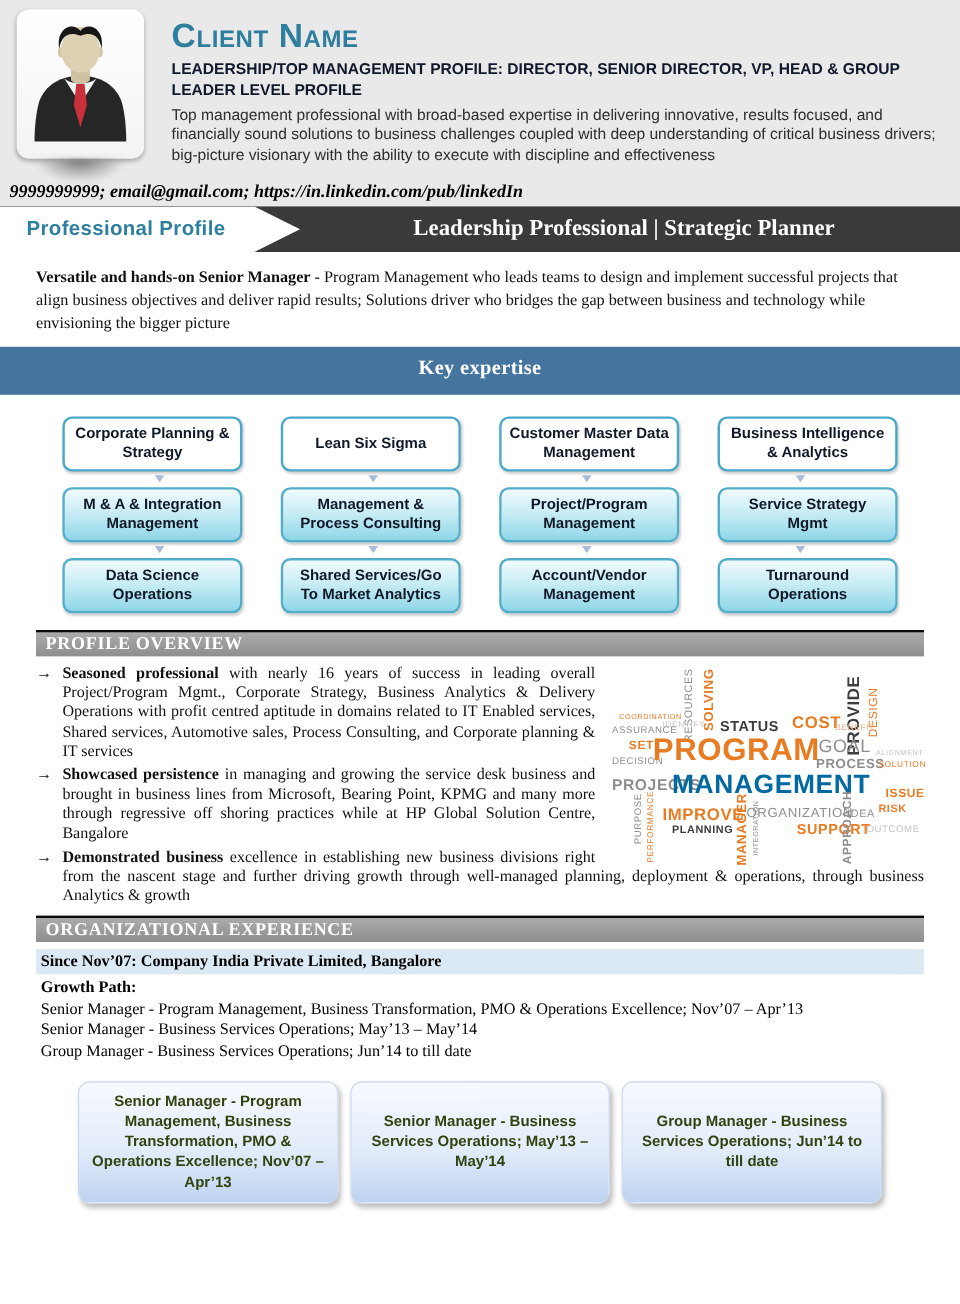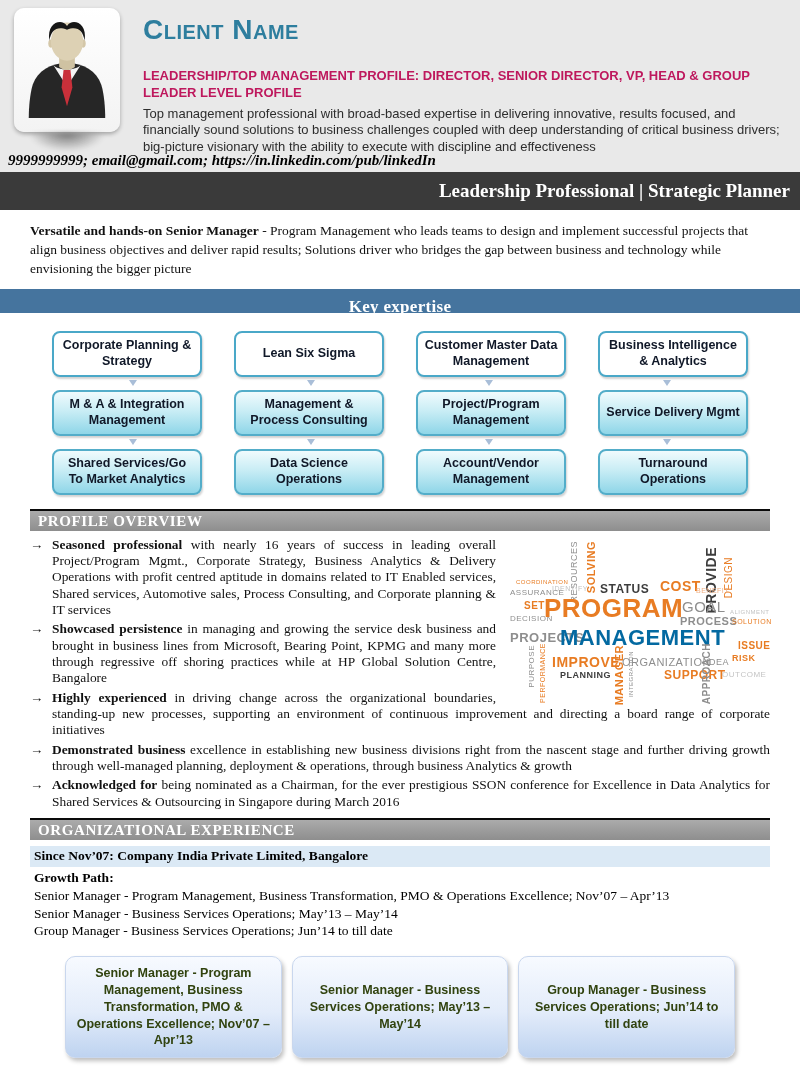--- a/index.html
+++ b/index.html
@@ -12,39 +12,39 @@
   .header{position:relative; height:172px; background:#e9e9e9;}
   .avatar-card{position:absolute; left:14px; top:8px; width:106px; height:124px;
     background:linear-gradient(#ffffff,#f3f3f3); border-radius:10px; box-shadow:0 2px 4px rgba(0,0,0,.3);}
   .avatar-card svg{display:block; margin:6px auto 0;}
   .avatar-reflection{position:absolute; left:14px; top:133px; width:106px; height:26px;
     background:radial-gradient(ellipse 50% 100% at 50% 0%, rgba(25,25,25,.55), rgba(25,25,25,0) 72%);
     filter:blur(2px);}
   .header-text{position:absolute; left:143px; top:14px; right:12px;}
   .client-name{font-family:"Liberation Sans",sans-serif; font-weight:bold; font-size:28px;
     font-variant:small-caps; color:var(--teal); letter-spacing:.5px;}
-  .headline{margin-top:22px; font-family:"Liberation Sans",sans-serif; font-weight:bold;
-    font-size:13px; line-height:1.3; color:#be185d;}
+  .headline{margin-top:4px; font-family:"Liberation Sans",sans-serif; font-weight:bold;
+    font-size:13px; line-height:1.3; color:#0f172a;}
   .summary{margin-top:4px; font-family:"Liberation Sans",sans-serif; font-size:13px; line-height:1.27; color:#2d2d2d;}
   .contact{position:absolute; left:8px; bottom:3px; font-style:italic; font-weight:bold; font-size:15px; color:#000;}
 
   
   .title-banner{position:relative; height:38px; background:var(--charcoal);}
   .title-tab{position:absolute; left:0; top:0; width:250px; height:38px; background:#fff;
     clip-path:polygon(0 0,212px 0,250px 19px,212px 38px,0 38px);
     display:flex; align-items:center; justify-content:center; padding-right:40px;
     font-family:"Liberation Sans",sans-serif; font-weight:bold; font-size:17px; color:var(--teal); letter-spacing:.3px;}
   .title-main{position:absolute; left:250px; right:10px; top:0; height:46px; line-height:38px;
-    text-align:right; font-weight:bold; font-size:19px; color:#fff;}
+    text-align:center; font-weight:bold; font-size:19px; color:#fff;}
 
   
   .intro{margin:12px 30px 10px; text-align:left; font-size:13.5px; line-height:1.4; color:#111;}
 
   
-  .blue-banner{height:24px; line-height:36px; background:var(--steelblue); color:#fff;
+  .blue-banner{height:40px; line-height:36px; background:var(--steelblue); color:#fff;
     text-align:center; font-weight:bold; font-size:17px; letter-spacing:.3px;}
   .expertise{padding:18px 52px 14px;}
   .exp-grid{display:grid; grid-template-columns:repeat(4,1fr); column-gap:32px;}
   .exp-box{height:46px; display:flex; align-items:center; justify-content:center; text-align:center;
     border-radius:8px; font-family:"Liberation Sans",sans-serif; font-weight:bold; font-size:12.5px;
     line-height:1.25; color:#101828; padding:2px 6px; box-shadow:1px 2px 2px rgba(0,0,0,.18);}
   .exp-box.white{background:#fff; border:2px solid #4aa8c8;}
   .exp-box.blue{background:linear-gradient(180deg,#f0fbfd 0%,#c9edf5 45%,#8fd6e8 100%); border:2px solid #53adc9;}
   .exp-arrow-row{height:13px; display:grid; grid-template-columns:repeat(4,1fr); column-gap:16px;
     align-items:center; justify-items:center;}
@@ -99,20 +99,21 @@
     <div class="avatar-reflection"></div>
     <div class="header-text">
       <div class="client-name">Client Name</div>
       <div class="headline">LEADERSHIP/TOP MANAGEMENT PROFILE: DIRECTOR, SENIOR DIRECTOR, VP, HEAD &amp; GROUP LEADER LEVEL PROFILE</div>
       <div class="summary">Top management professional with broad-based expertise in delivering innovative, results focused, and financially sound solutions to business challenges coupled with deep understanding of critical business drivers; big-picture visionary with the ability to execute with discipline and effectiveness</div>
     </div>
     <div class="contact">9999999999; email@gmail.com; https://in.linkedin.com/pub/linkedIn</div>
   </div>
 
   <div class="title-banner">
+    <div class="title-tab">Professional Profile</div>
     <div class="title-main">Leadership Professional | Strategic Planner</div>
   </div>
 
   <p class="intro"><b>Versatile and hands-on Senior Manager</b><span> - Program Management who leads teams to design and implement successful projects that align business objectives and deliver rapid results; Solutions driver who bridges the gap between business and technology while envisioning the bigger picture</span></p>
 
   <div class="blue-banner">Key expertise</div>
   <div class="expertise">
     <div class="exp-grid">
       <div class="exp-box white">Corporate Planning &amp; Strategy</div>
       <div class="exp-box white">Lean Six Sigma</div>
@@ -122,31 +123,31 @@
     <div class="exp-arrow-row">
       <div class="arrow-down"></div>
       <div class="arrow-down"></div>
       <div class="arrow-down"></div>
       <div class="arrow-down"></div>
     </div>
     <div class="exp-grid">
       <div class="exp-box blue">M &amp; A &amp; Integration Management</div>
       <div class="exp-box blue">Management &amp; Process Consulting</div>
       <div class="exp-box blue">Project/Program Management</div>
-      <div class="exp-box blue">Service Delivery Mgmt</div>
+      <div class="exp-box blue">Service Strategy Mgmt</div>
     </div>
     <div class="exp-arrow-row">
       <div class="arrow-down"></div>
       <div class="arrow-down"></div>
       <div class="arrow-down"></div>
       <div class="arrow-down"></div>
     </div>
     <div class="exp-grid">
+      <div class="exp-box blue">Data Science Operations</div>
       <div class="exp-box blue">Shared Services/Go To Market Analytics</div>
-      <div class="exp-box blue">Data Science Operations</div>
       <div class="exp-box blue">Account/Vendor Management</div>
       <div class="exp-box blue">Turnaround Operations</div>
     </div>
   </div>
 
   <div class="section-banner">PROFILE OVERVIEW</div>
   <div class="overview-body">
     <div class="wordcloud">
         <span class="wc v" style="left: 62px; top: 2px; font-size: 9px; color: rgb(142, 142, 142);">RESOURCES</span>
         <span class="wc v b" style="left: 78px; top: 2px; font-size: 11px; color: rgb(232, 124, 35);">SOLVING</span>
@@ -176,23 +177,21 @@
         <span class="wc b" style="left: 224px; top: 115px; font-size: 9px; color: rgb(232, 124, 35);">RISK</span>
         <span class="wc b" style="left: 52px; top: 132px; font-size: 9px; color: rgb(61, 61, 61);">PLANNING</span>
         <span class="wc v b" style="left: 106px; top: 106px; font-size: 11px; color: rgb(232, 124, 35);">MANAGER</span>
         <span class="wc v" style="left: 120px; top: 112px; font-size: 6px; color: rgb(142, 142, 142);">INTEGRATION</span>
         <span class="wc b" style="left: 156px; top: 130px; font-size: 12px; color: rgb(232, 124, 35);">SUPPORT</span>
         <span class="wc" style="left: 214px; top: 132px; font-size: 8px; color: rgb(196, 196, 196);">OUTCOME</span>
         <span class="wc v b" style="left: 194px; top: 104px; font-size: 10px; color: rgb(142, 142, 142);">APPROACH</span>
       </div>
     <p class="bullet"><span class="marker">→</span><b>Seasoned professional</b><span> with nearly 16 years of success in leading overall Project/Program Mgmt., Corporate Strategy, Business Analytics &amp; Delivery Operations with profit centred aptitude in domains related to IT Enabled services, Shared services, Automotive sales, Process Consulting, and Corporate planning &amp; IT services</span></p>
     <p class="bullet"><span class="marker">→</span><b>Showcased persistence</b><span> in managing and growing the service desk business and brought in business lines from Microsoft, Bearing Point, KPMG and many more through regressive off shoring practices while at HP Global Solution Centre, Bangalore</span></p>
-    <p class="bullet"><span class="marker">→</span><b>Highly experienced</b><span> in driving change across the organizational boundaries, standing-up new processes, supporting an environment of continuous improvement and directing a board range of corporate initiatives</span></p>
     <p class="bullet"><span class="marker">→</span><b>Demonstrated business</b><span> excellence in establishing new business divisions right from the nascent stage and further driving growth through well-managed planning, deployment &amp; operations, through business Analytics &amp; growth</span></p>
-    <p class="bullet"><span class="marker">→</span><b>Acknowledged for</b><span> being nominated as a Chairman, for the ever prestigious SSON conference for Excellence in Data Analytics for Shared Services &amp; Outsourcing in Singapore during March 2016</span></p>
   </div>
 
   <div class="section-banner">ORGANIZATIONAL EXPERIENCE</div>
   <div class="org-body">
     <div class="hl-row">Since Nov’07: Company India Private Limited, Bangalore</div>
     <div class="growth-label">Growth Path:</div>
     <div class="growth-line">Senior Manager - Program Management, Business Transformation, PMO &amp; Operations Excellence; Nov’07 – Apr’13</div>
     <div class="growth-line">Senior Manager - Business Services Operations; May’13 – May’14</div>
     <div class="growth-line">Group Manager - Business Services Operations; Jun’14 to till date</div>
   </div>

